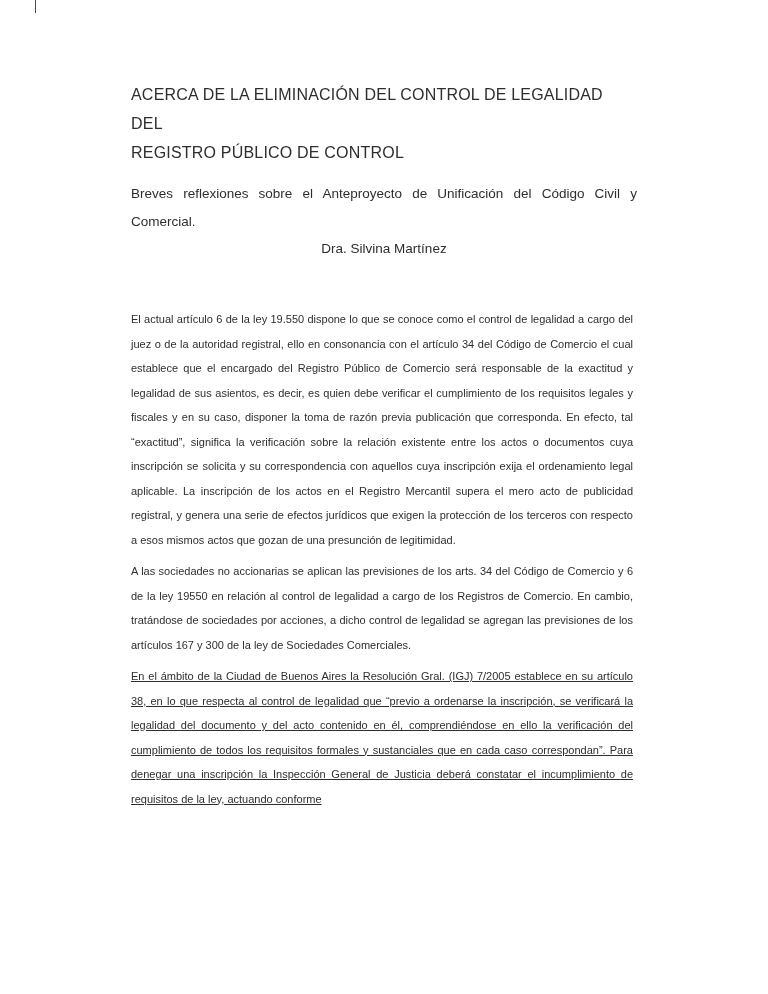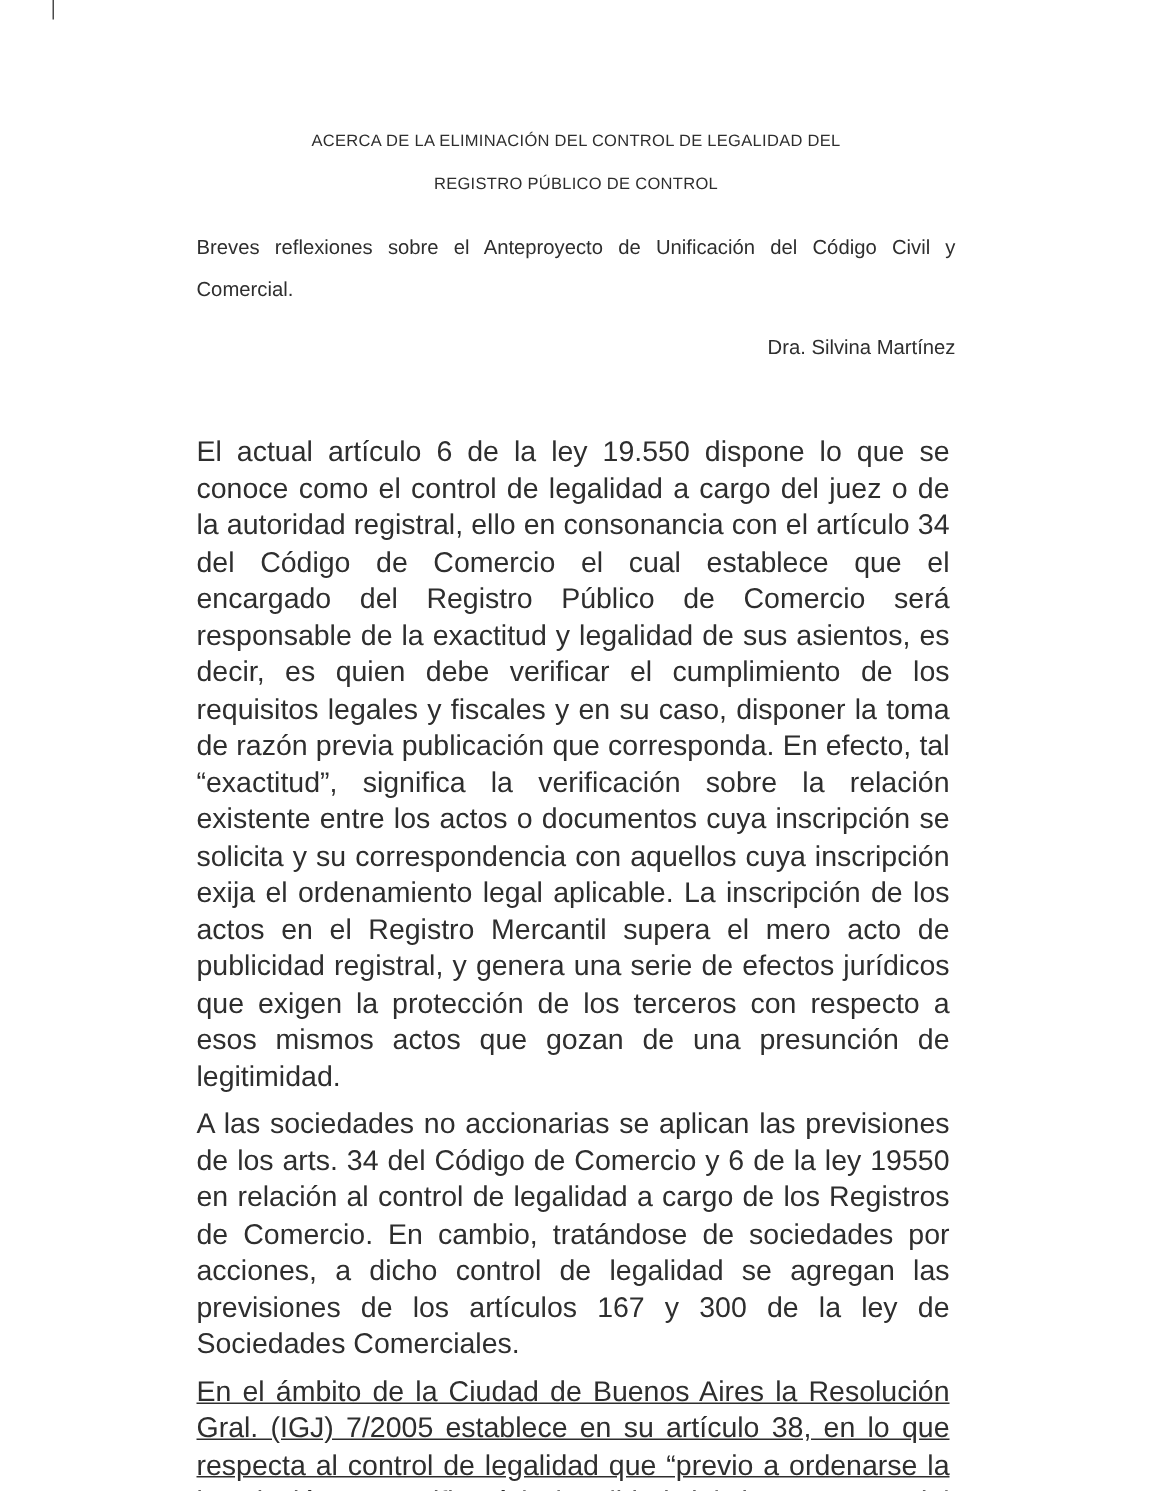--- a/index.html
+++ b/index.html
@@ -26,47 +26,46 @@
     background: #4a4a4a;
   }
   .content {
     position: absolute;
     left: 131px;
     top: 80px;
     width: 506px;
   }
   .title {
     margin: 0 0 13px 0;
-    font-size: 11px;
+    font-size: 16px;
     font-weight: 400;
-    text-align: center;
     line-height: 29px;
     letter-spacing: 0.2px;
   }
   .title-line {
     display: block;
   }
   .subtitle {
-    margin: 0 0 13px 0;
+    margin: 0 0 1px 0;
     font-size: 13.5px;
     line-height: 28px;
     text-align: justify;
   }
   .author {
     margin: 0 0 0 0;
     font-size: 13.5px;
     line-height: 24px;
-    text-align: right;
+    text-align: center;
   }
   .body-text {
     margin-top: 46px;
   }
   .para {
     margin: 0 4px 7px 0;
-    font-size: 19px;
+    font-size: 11px;
     line-height: 24.5px;
     text-align: justify;
     text-justify: inter-word;
   }
   .para:last-child {
     margin-bottom: 0;
     text-decoration: underline;
   }
 </style>
 </head>

